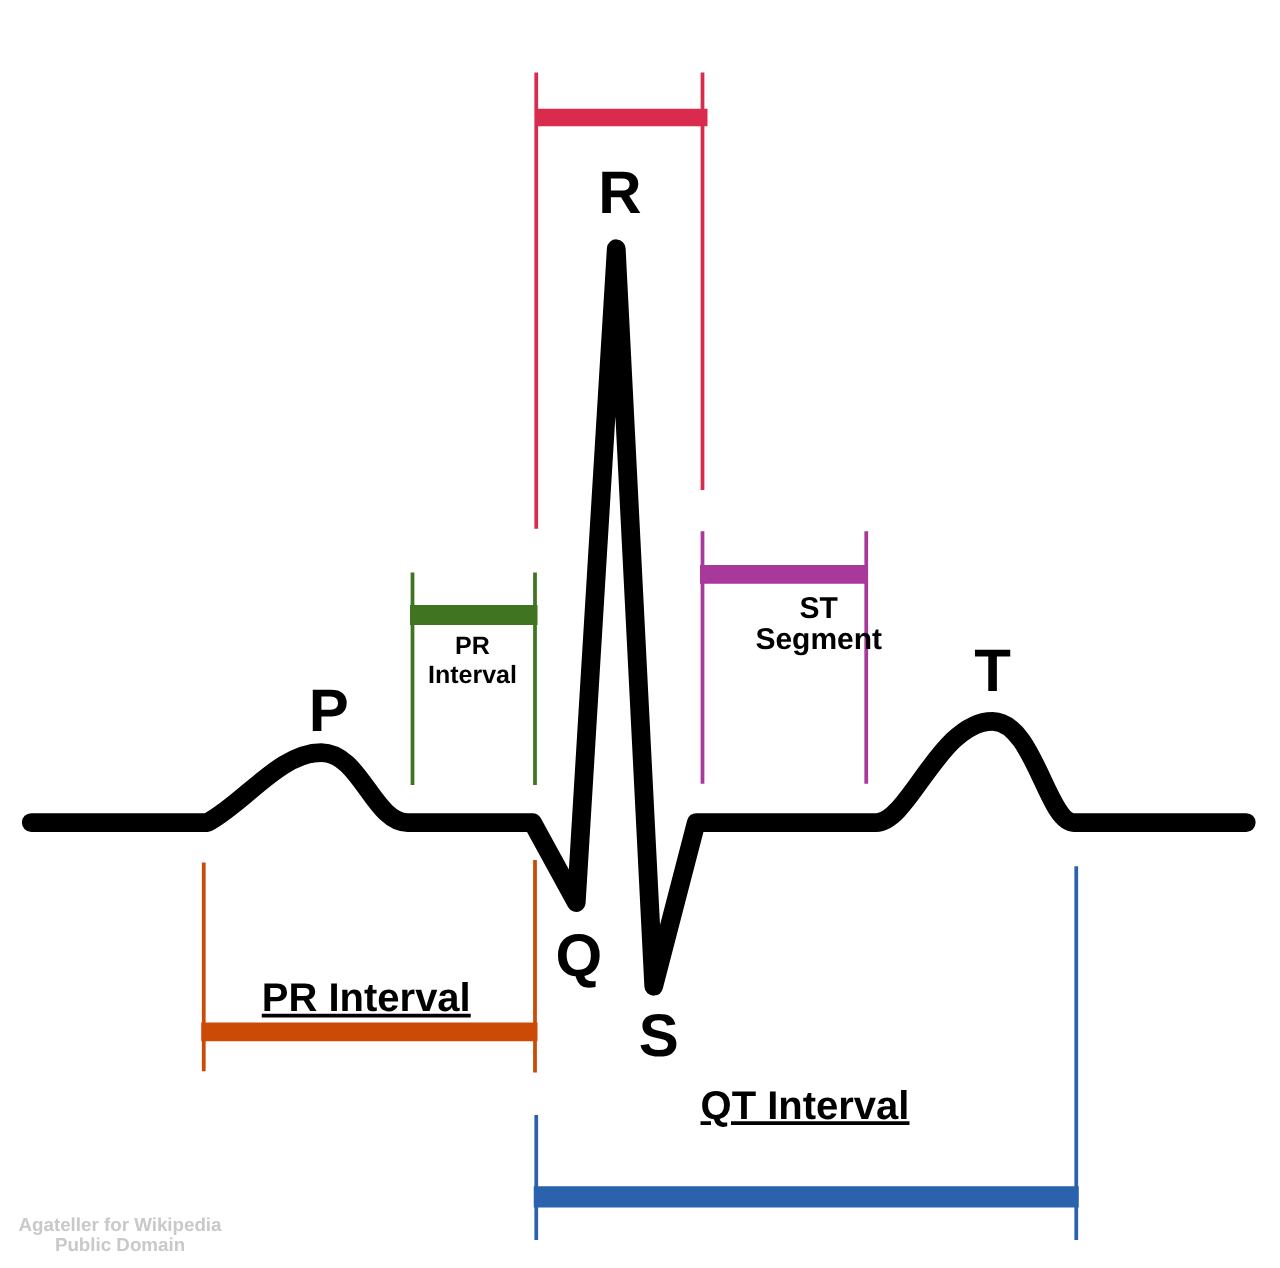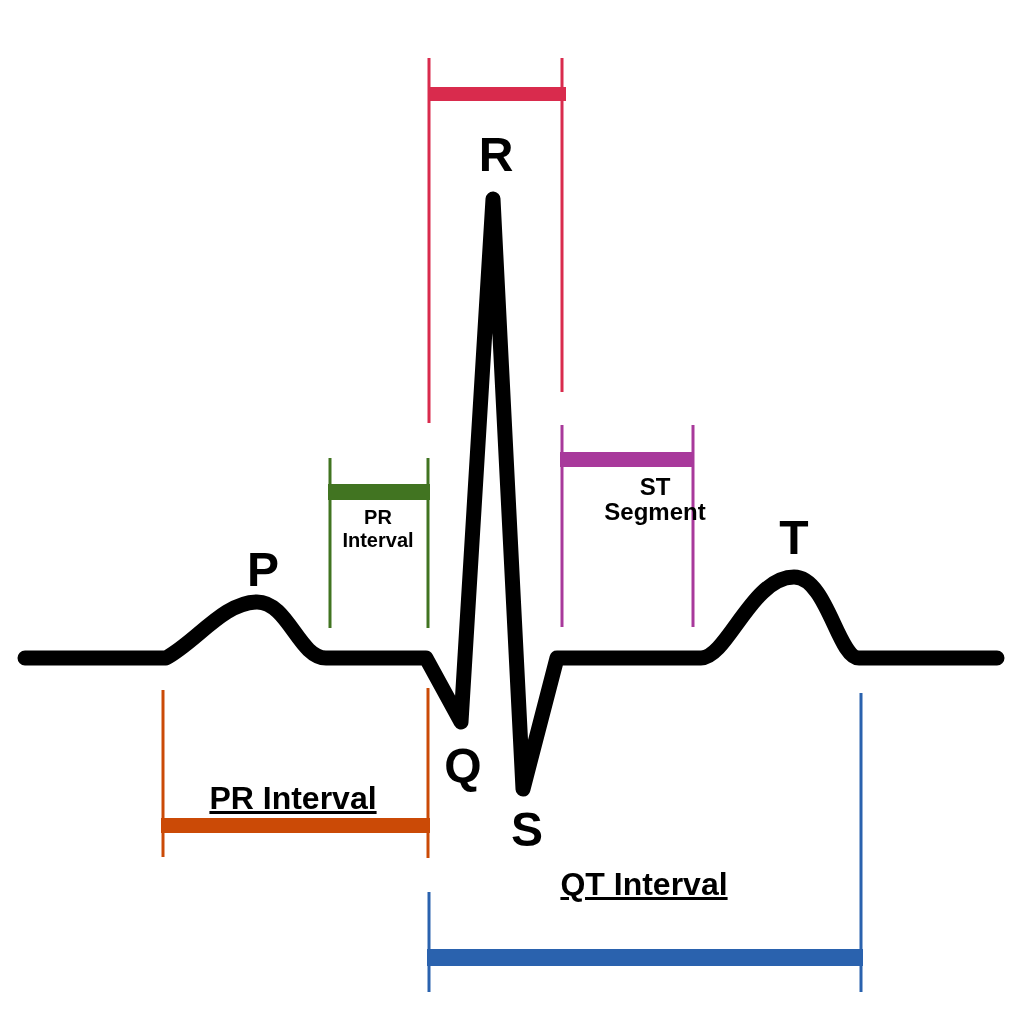--- a/index.html
+++ b/index.html
@@ -83,13 +83,15 @@
   <div class="lbl wave-letter" style="left:527px;top:830px;">S</div>
   <div class="lbl wave-letter" style="left:794px;top:538px;">T</div>
 
   <div class="lbl pr-seg-label" style="left:378px;top:529px;">PR
 Interval</div>
   <div class="lbl st-seg-label" style="left:627px;top:499px;">ST
 Segment</div>
   <div class="lbl interval-label" style="left:293px;top:798px;">PR Interval</div>
   <div class="lbl interval-label" style="left:644px;top:884px;">QT Interval</div>
 
+  <div class="watermark" style="left:96px;top:989px;">Agateller for Wikipedia
+Public Domain</div>
 </div>
 
 </body></html>

